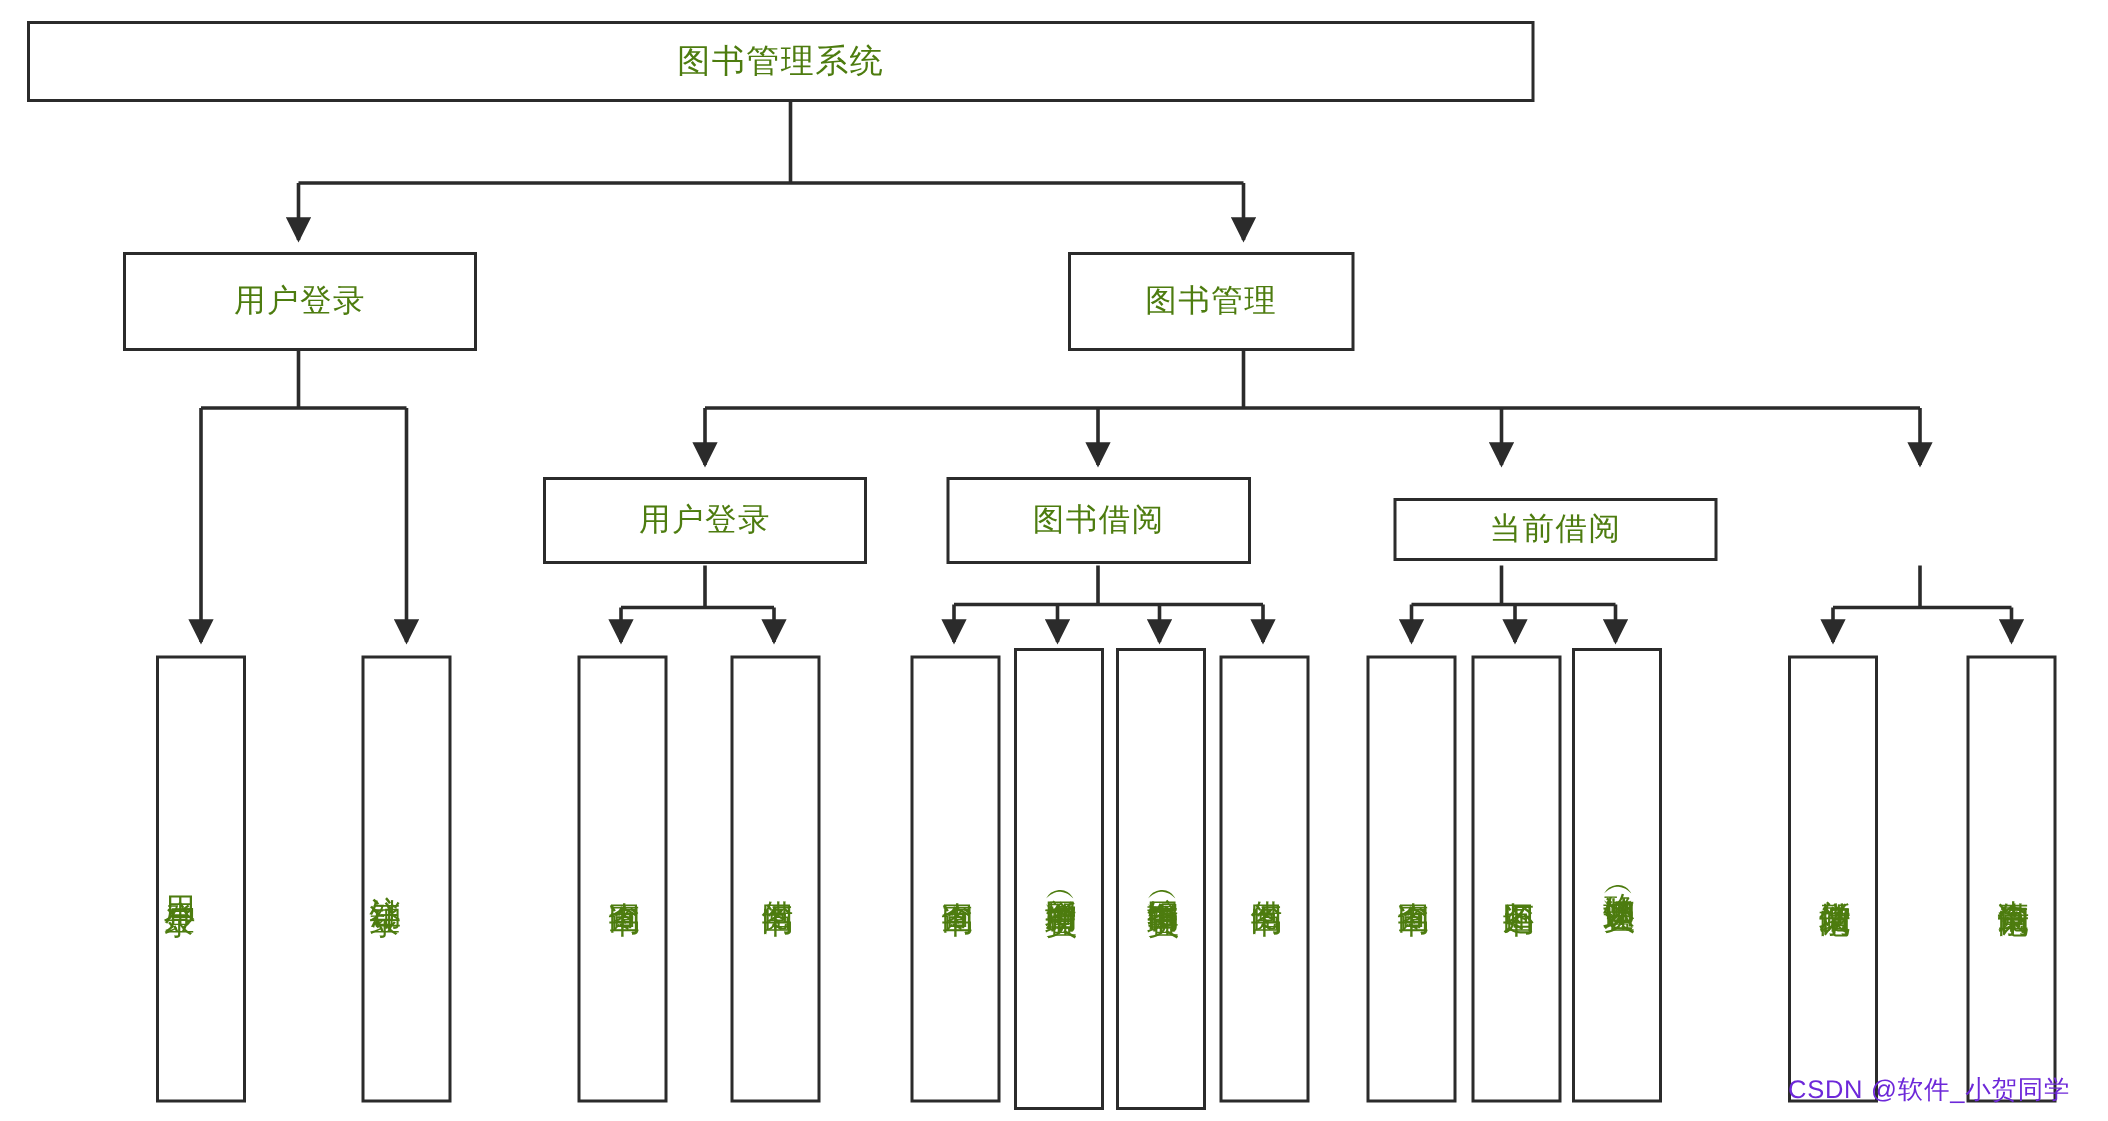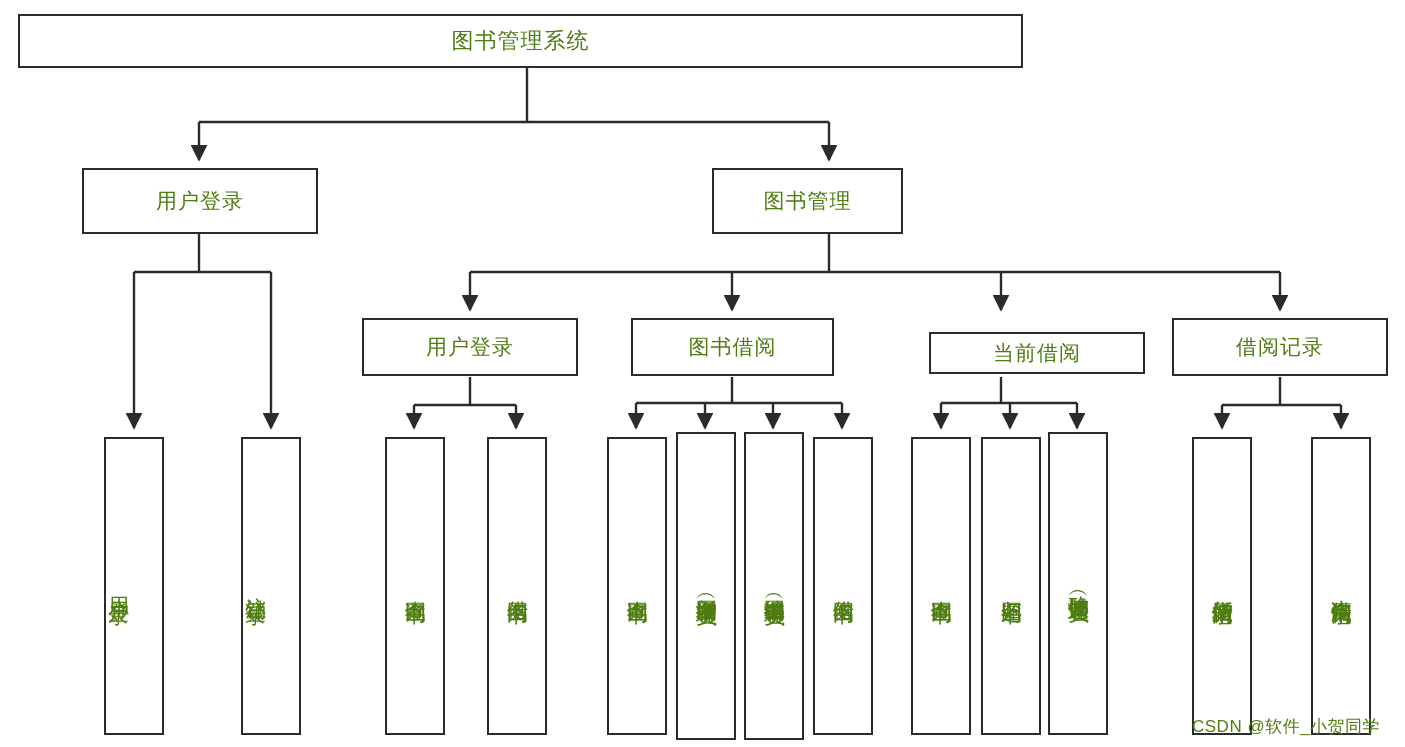--- a/index.html
+++ b/index.html
@@ -49,21 +49,21 @@
   .node.v.bottomset{
     align-items:flex-end;
   }
   .node.v.fill{
     align-items:center;
     letter-spacing:1px;
   }
   .watermark{
     position:absolute;
     font-size:17px;
-    color:#4d7c0f;
+    color:#6d28d9;
     white-space:nowrap;
     letter-spacing:0.5px;
   }
 </style>
 </head>
 <body>
 
 <div id="canvas">
 
   <svg id="edges" viewBox="0 0 1405 747" xmlns="http://www.w3.org/2000/svg">
@@ -132,23 +132,20 @@
 
   <div class="node h" style="left:362px;top:318px;width:216px;height:58px;">
     <span>用户登录</span>
   </div>
   <div class="node h" style="left:631px;top:318px;width:203px;height:58px;">
     <span>图书借阅</span>
   </div>
   <div class="node h" style="left:901px;top:332px;width:216px;height:42px;margin-left:28px;">
     <span>当前借阅</span>
   </div>
-  <div class="node h" style="left:1172px;top:318px;width:216px;height:58px;">
-    <span>借阅记录</span>
-  </div>
 
   <div class="node v bottomset" style="left:104px;top:437px;width:60px;height:298px;">
     <span>用户登录</span>
   </div>
   <div class="node v bottomset" style="left:241px;top:437px;width:60px;height:298px;">
     <span>注销登录</span>
   </div>
 
   <div class="node v fill" style="left:385px;top:437px;width:60px;height:298px;">
     <span>查询图书</span>

